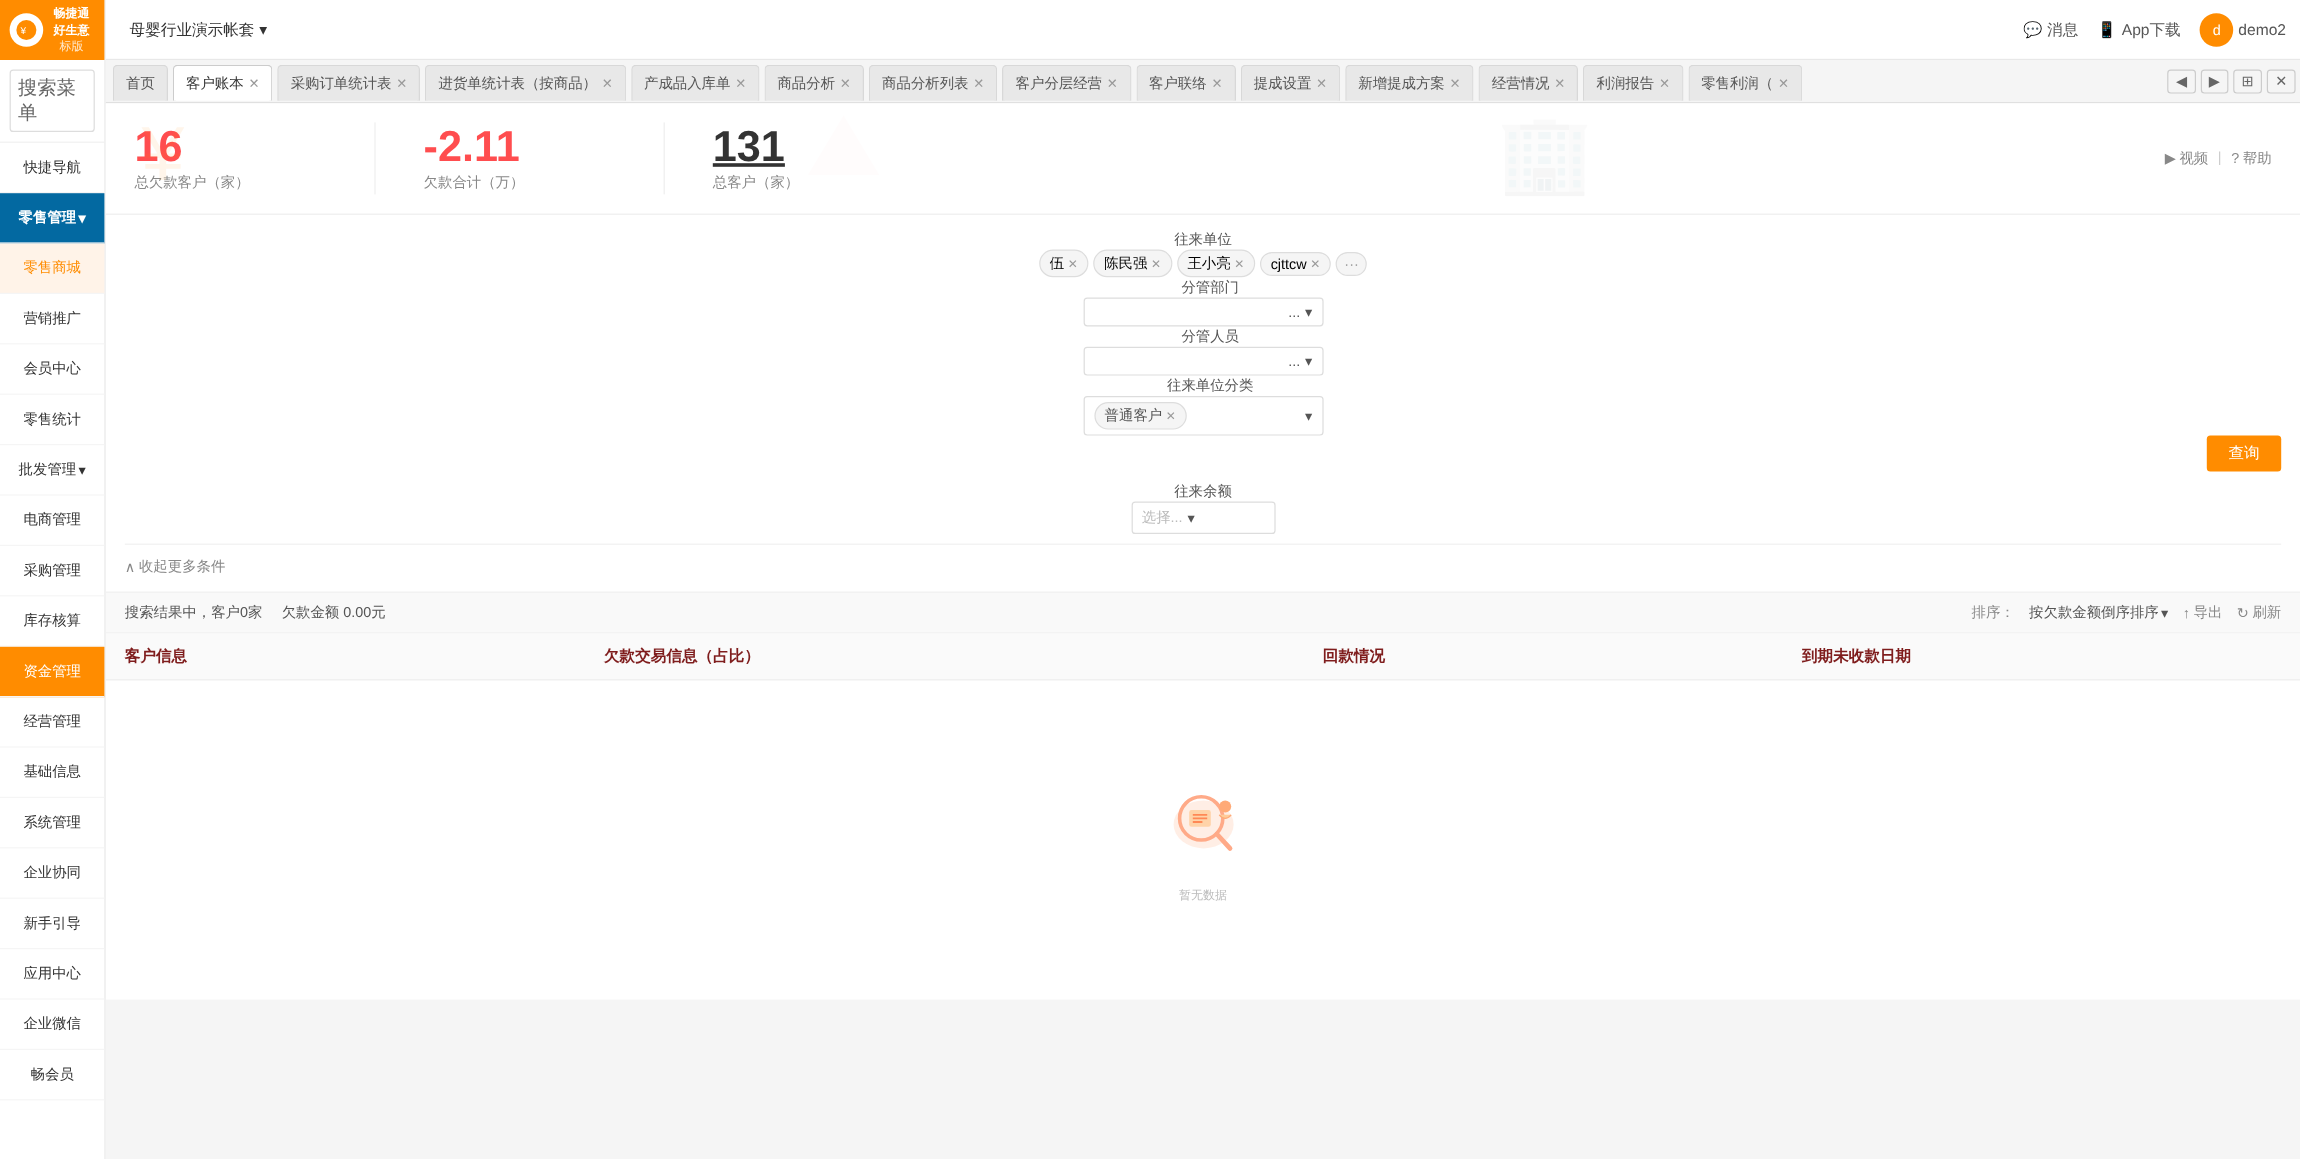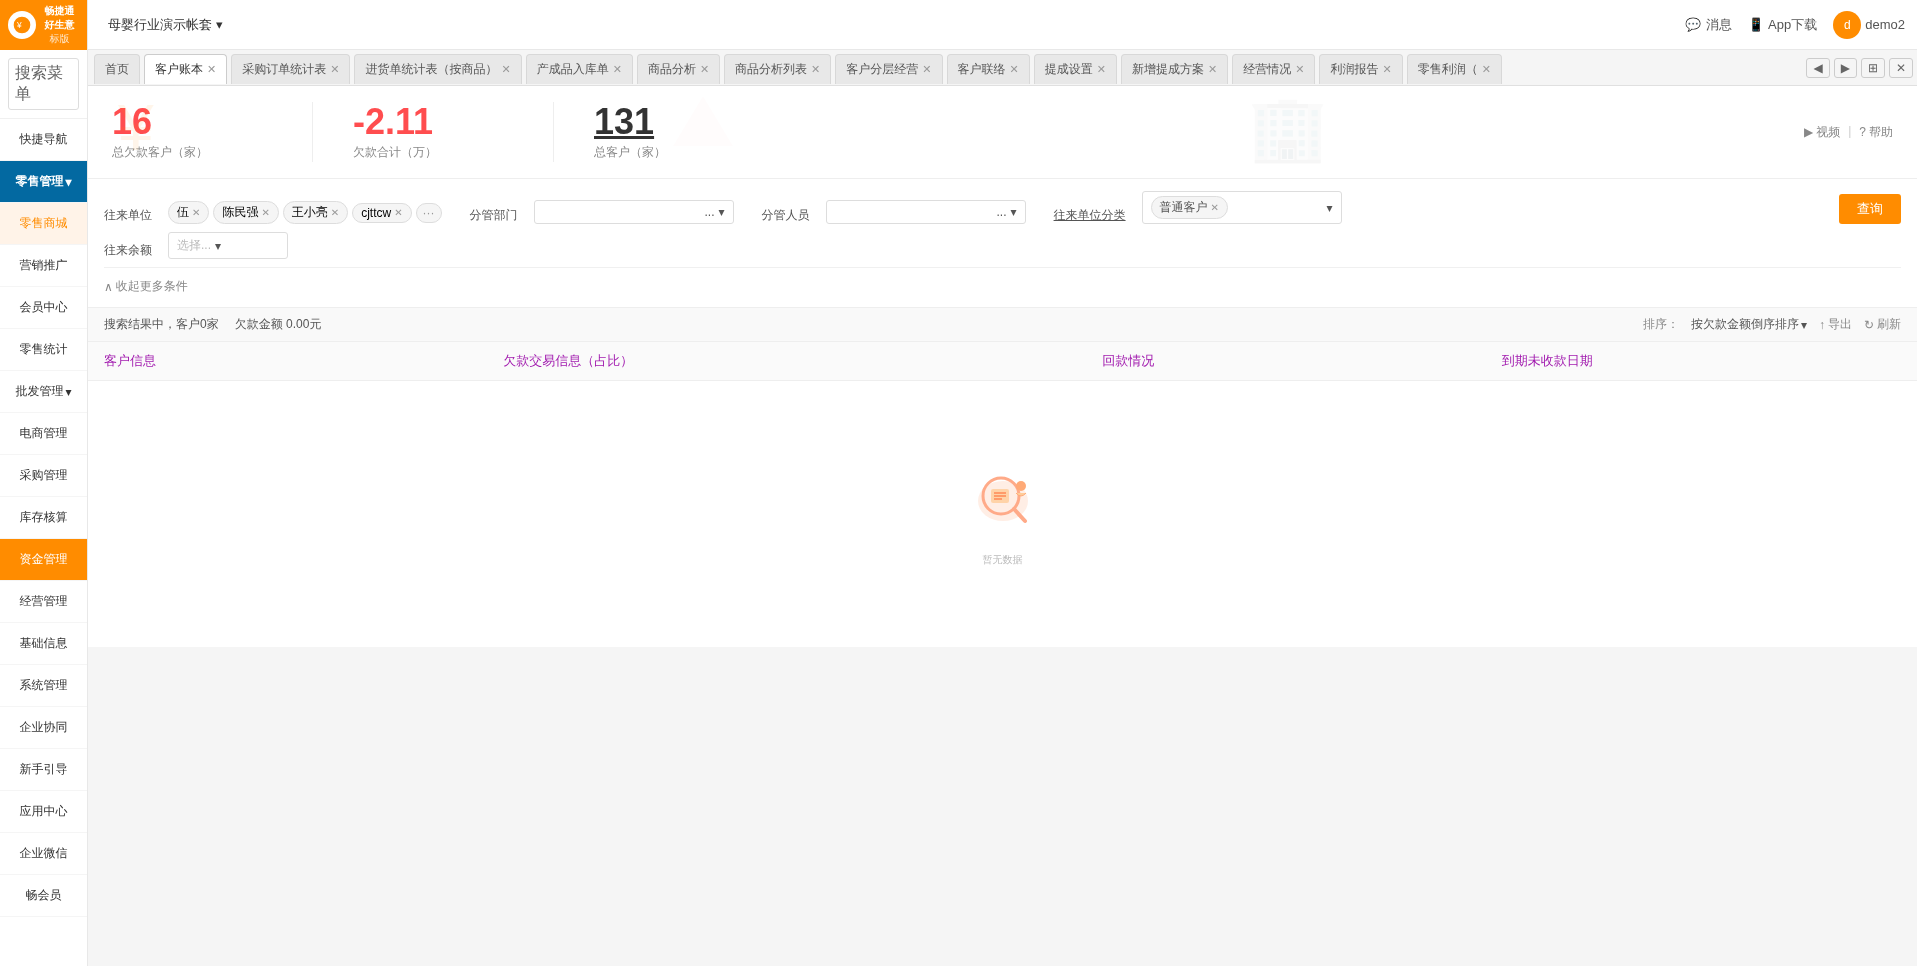--- a/index.html
+++ b/index.html
@@ -48,42 +48,42 @@
     .stat-divider { width: 1px; background: #eee; height: 60px; margin: 0 40px; }
     .stat-icon-bg { position: absolute; opacity: 0.08; }
     .stat-icon-1 { left: 30px; top: 5px; font-size: 64px; color: #ff8c00; }
     .stat-icon-2 { left: 580px; top: 5px; font-size: 64px; color: #ff4d4f; }
     .stat-icon-3 { left: 1160px; top: 5px; font-size: 64px; color: #4dabf7; }
     .stats-bar-actions { margin-left: auto; display: flex; gap: 8px; font-size: 12px; color: #888; }
     .stats-bar-action { display: flex; align-items: center; gap: 3px; cursor: pointer; }
 
     
     .filter-area { background: #fff; padding: 12px 16px; border-bottom: 1px solid #eee; }
-    .filter-row { display: flex; align-items: flex-end; gap: 16px; flex-wrap: wrap; margin-bottom: 8px; }
+    .filter-row { display: flex; align-items: center; gap: 0; flex-wrap: wrap; margin-bottom: 8px; flex-direction: column; }
     .filter-label { color: #555; font-size: 12px; white-space: nowrap; }
     .filter-tags { display: flex; align-items: center; gap: 4px; flex-wrap: wrap; }
     .filter-tag { background: #f5f5f5; border: 1px solid #ddd; border-radius: 12px; padding: 2px 8px; font-size: 12px; display: flex; align-items: center; gap: 3px; }
     .filter-tag .close { cursor: pointer; color: #999; font-size: 10px; }
     .filter-more { color: #999; font-size: 12px; cursor: pointer; padding: 2px 6px; border: 1px solid #ddd; border-radius: 12px; background: #f5f5f5; }
     .filter-select { border: 1px solid #ddd; border-radius: 3px; padding: 4px 8px; font-size: 12px; color: #555; cursor: pointer; display: flex; align-items: center; gap: 4px; min-width: 120px; background: #fff; }
     .filter-select-wide { min-width: 200px; }
     .filter-collapse { display: flex; align-items: center; gap: 3px; color: #888; font-size: 12px; cursor: pointer; margin: 4px auto 0; }
     .query-btn { background: #ff8c00; color: #fff; border: none; border-radius: 3px; padding: 6px 18px; font-size: 13px; cursor: pointer; margin-left: auto; }
 
     
     .results-bar { background: #f9f9f9; padding: 8px 16px; border-bottom: 1px solid #eee; display: flex; align-items: center; font-size: 12px; color: #555; }
     .results-right { margin-left: auto; display: flex; align-items: flex-end; gap: 12px; }
     .sort-label { color: #888; }
     .sort-select { display: flex; align-items: center; gap: 2px; cursor: pointer; color: #555; }
     .action-btn { display: flex; align-items: center; gap: 3px; cursor: pointer; color: #888; }
 
     
     .table-container { background: #fff; margin: 0; }
     .table-header { display: flex; background: #fafafa; border-bottom: 1px solid #eee; padding: 10px 16px; }
-    .th { color: #a21caf; font-size: 13px; font-weight: 400; }
+    .th { color: #7f1d1d; font-size: 13px; font-weight: 700; }
     .th-1 { flex: 2; }
     .th-2 { flex: 3; }
     .th-3 { flex: 2; }
     .th-4 { flex: 2; }
     .empty-state { display: flex; flex-direction: column; align-items: center; justify-content: center; padding: 80px 20px; color: #bbb; }
     .empty-icon { width: 100px; height: 80px; margin-bottom: 12px; position: relative; }
     .empty-text { font-size: 10px; color: #bbb; }
 
     
     ::-webkit-scrollbar { width: 6px; height: 6px; }
@@ -336,21 +336,21 @@
           <span>▾</span>
         </div>
 
         <span class="filter-label" style="margin-left:12px;">分管人员</span>
         <div class="filter-select filter-select-wide">
           <span style="color:#bbb;flex:1;"></span>
           <span>...</span>
           <span>▾</span>
         </div>
 
-        <span class="filter-label" style="margin-left:12px;text-decoration:underline;">往来单位分类</span>
+        <span class="filter-label" style="margin-left:12px;">往来单位分类</span>
         <div class="filter-select filter-select-wide">
           <div class="filter-tag" style="margin:0;">
             <span>普通客户</span>
             <span class="close">✕</span>
           </div>
           <span style="margin-left:auto;">▾</span>
         </div>
 
         <button class="query-btn">查询</button>
       </div>

